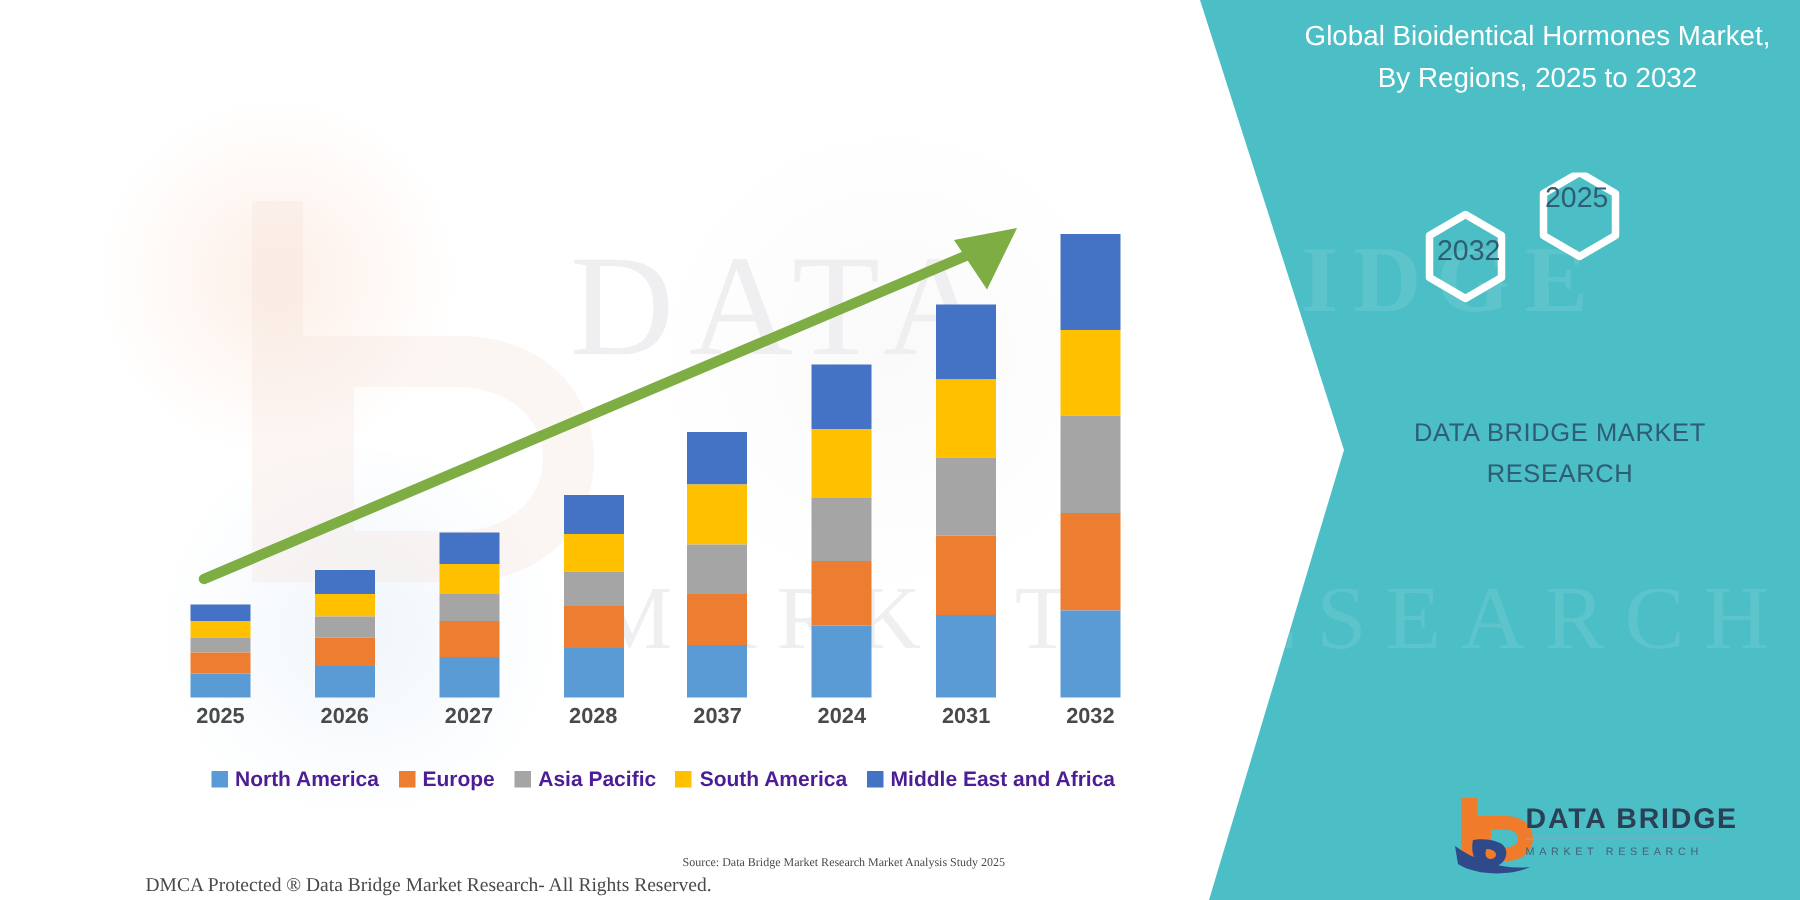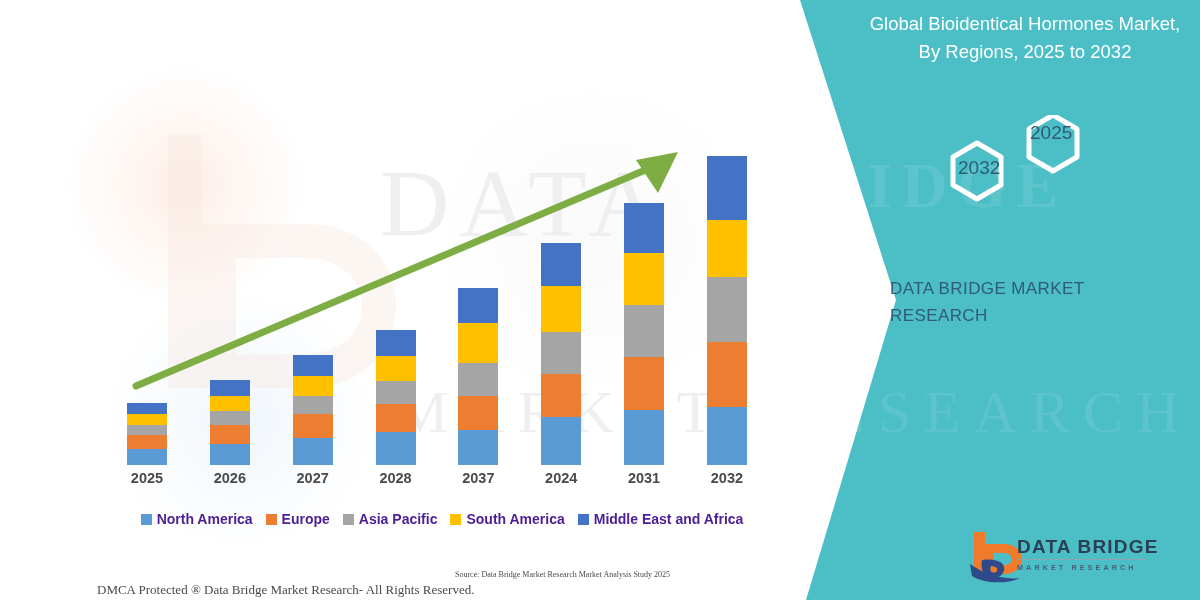--- a/index.html
+++ b/index.html
@@ -66,32 +66,32 @@
   .footer-right{position:absolute;left:455px;top:570px;font-size:8px;color:#4a4a4a;
                 font-family:"Liberation Serif", serif;white-space:nowrap;}
 
   
   .panel-title{position:absolute;left:865px;top:10px;width:320px;text-align:center;
     color:#ffffff;font-size:18.5px;line-height:28px;font-weight:400;}
   .hex-wrap{position:absolute;left:925px;top:115px;width:200px;height:110px;}
   .hex-label{position:absolute;color:#2f5d74;font-size:19px;font-weight:400;}
   .hex-2032-label{left:33px;top:42px;}
   .hex-2025-label{left:105px;top:7px;}
-  .panel-brand{position:absolute;left:890px;top:275px;width:300px;text-align:left;
+  .panel-brand{position:absolute;left:890px;top:275px;width:300px;text-align:center;
     color:#2f5d74;font-size:17px;line-height:27px;letter-spacing:.4px;}
   .panel-wm{position:absolute;pointer-events:none;color:rgba(255,255,255,0.10);
     font-family:"Liberation Serif", serif;white-space:nowrap;user-select:none;}
   .panel-wm1{left:760px;top:150px;font-size:63px;letter-spacing:10px;font-weight:bold;}
   .panel-wm2{left:775px;top:378px;font-size:60px;letter-spacing:13px;}
 
   
   .logo-box{position:absolute;left:968px;top:530px;width:215px;height:56px;}
   .logo-text{position:absolute;left:49px;top:6px;}
   .logo-main{color:#2b3f55;font-size:19px;font-weight:bold;letter-spacing:1.2px;line-height:22px;}
-  .logo-sub{color:#4a6075;font-size:7.2px;font-weight:bold;letter-spacing:3.1px;line-height:12px;}
+  .logo-sub{color:#4a6075;font-size:7.2px;font-weight:normal;letter-spacing:3.1px;line-height:12px;}
   .logo-rule{width:128px;height:1px;background:#8fa3b5;margin:1px 0 2px 0;}
 </style>
 </head>
 <body>
 
 <div id="root">
 
   <div class="blob blob-orange"></div>
   <div class="blob blob-blue"></div>
   <div class="blob blob-grey"></div>

